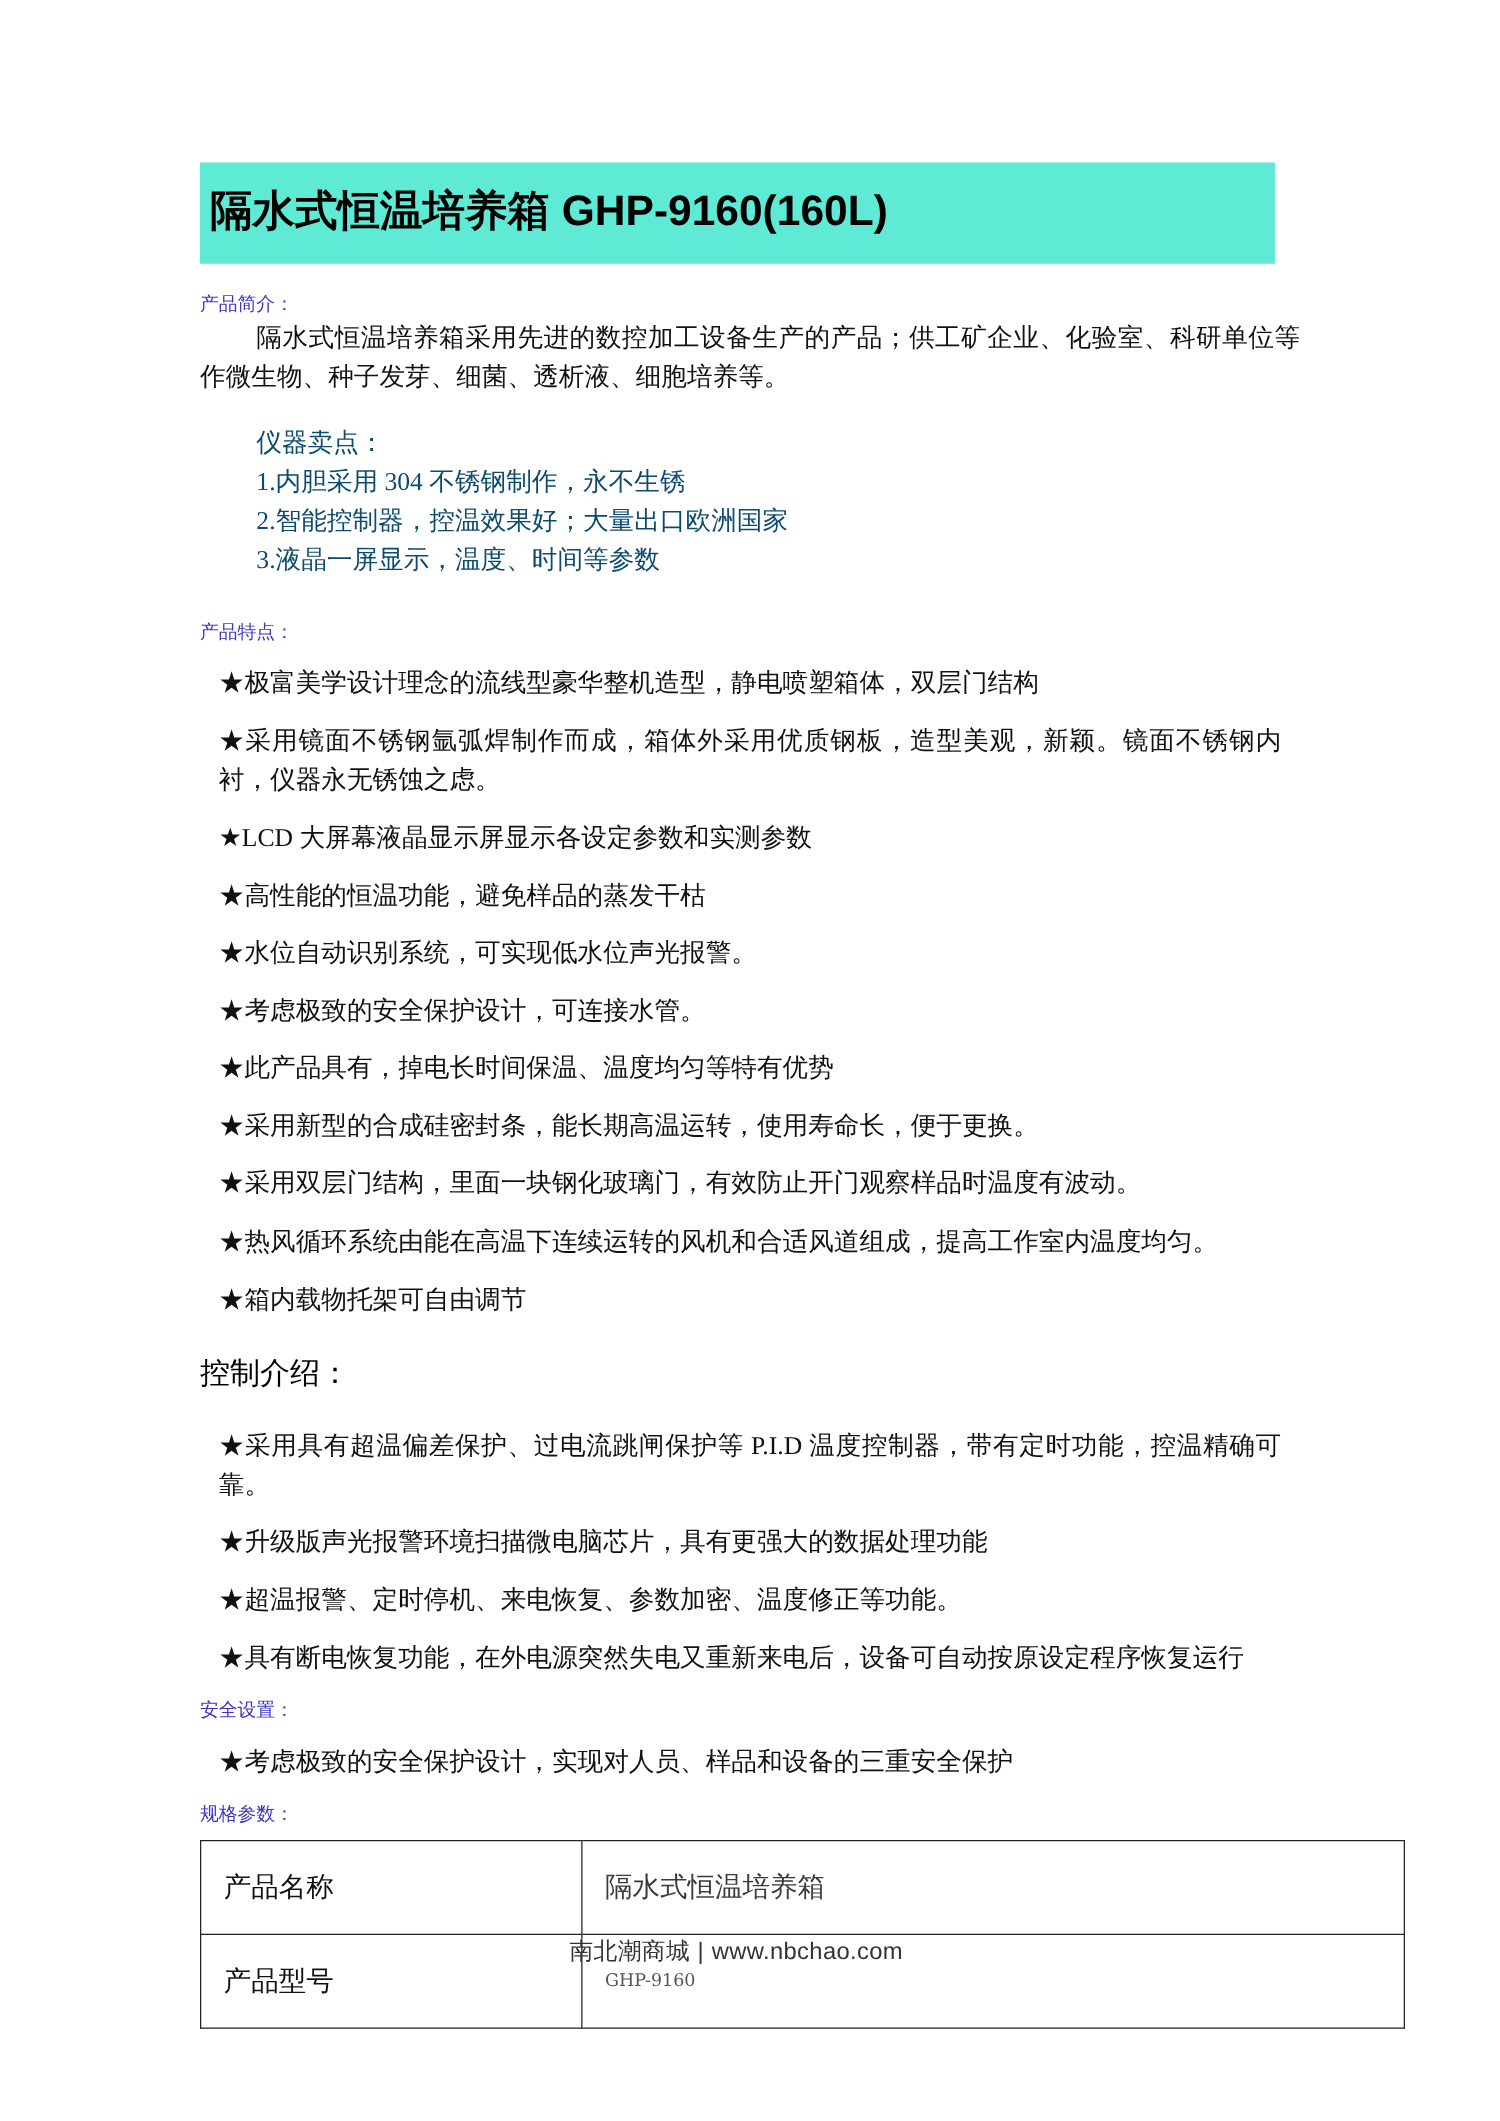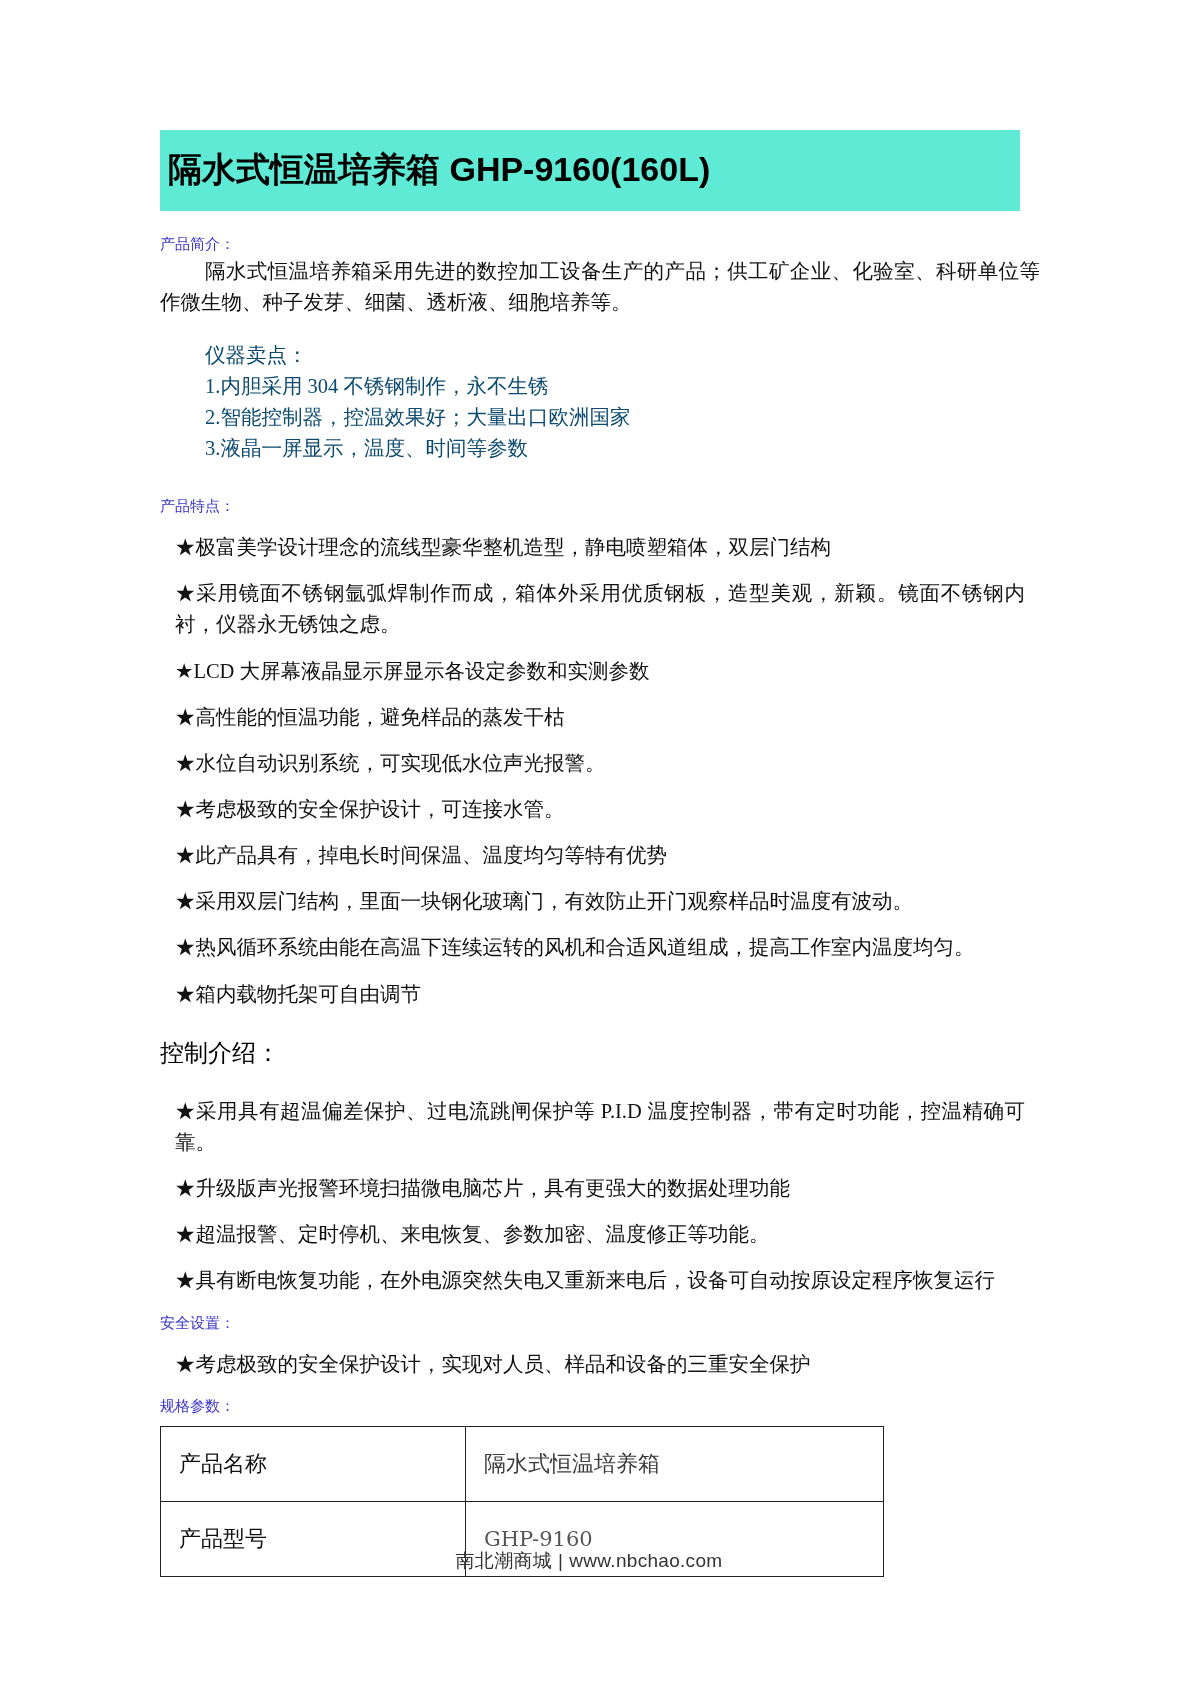--- a/index.html
+++ b/index.html
@@ -92,21 +92,21 @@
     padding-left: 2.2em;
     color: #0c4a6e;
   }
   .spacer-sm { height: 10px; }
   .spacer-md { height: 22px; }
   .spacer-lg { height: 30px; }
 
   
   .spec-table {
     border-collapse: collapse;
-    width: 724px;
+    width: 964px;
     margin-top: 8px;
     table-layout: fixed;
   }
   .spec-table td {
     border: 1px solid #222222;
     height: 62px;
     vertical-align: middle;
     padding: 6px 18px;
     font-size: 22px;
     font-family: "Liberation Serif", "DejaVu Serif", serif;
@@ -114,21 +114,21 @@
   .spec-table td.label-cell {
     width: 268px;
     color: #111111;
   }
   .spec-table td.value-cell {
     color: #3A3A3A;
   }
   .spec-table td.value-cell.mono-serif {
     font-family: "DejaVu Serif", "Liberation Serif", serif;
     color: #555555;
-    font-size: 21px;
+    font-size: 14px;
   }
 
   
   .footer {
     position: absolute;
     left: 0;
     top: 1548px;
     width: 1178px;
     text-align: center;
     font-family: "Liberation Sans", "DejaVu Sans", sans-serif;
@@ -163,20 +163,21 @@
     <div class="spacer-lg"></div>
 
     <div class="blue-heading">产品特点：</div>
     <div class="bullet">★极富美学设计理念的流线型豪华整机造型，静电喷塑箱体，双层门结构</div>
     <div class="bullet">★采用镜面不锈钢氩弧焊制作而成，箱体外采用优质钢板，造型美观，新颖。镜面不锈钢内衬，仪器永无锈蚀之虑。</div>
     <div class="bullet">★LCD 大屏幕液晶显示屏显示各设定参数和实测参数</div>
     <div class="bullet">★高性能的恒温功能，避免样品的蒸发干枯</div>
     <div class="bullet">★水位自动识别系统，可实现低水位声光报警。</div>
     <div class="bullet">★考虑极致的安全保护设计，可连接水管。</div>
     <div class="bullet">★此产品具有，掉电长时间保温、温度均匀等特有优势</div>
+    <div class="bullet">★采用新型的合成硅密封条，能长期高温运转，使用寿命长，便于更换。</div>
     <div class="bullet">★采用双层门结构，里面一块钢化玻璃门，有效防止开门观察样品时温度有波动。</div>
     <div class="bullet">★热风循环系统由能在高温下连续运转的风机和合适风道组成，提高工作室内温度均匀。</div>
     <div class="bullet">★箱内载物托架可自由调节</div>
 
     <div class="spacer-sm"></div>
 
     <div class="black-heading">控制介绍：</div>
 
     <div class="spacer-sm"></div>
 

